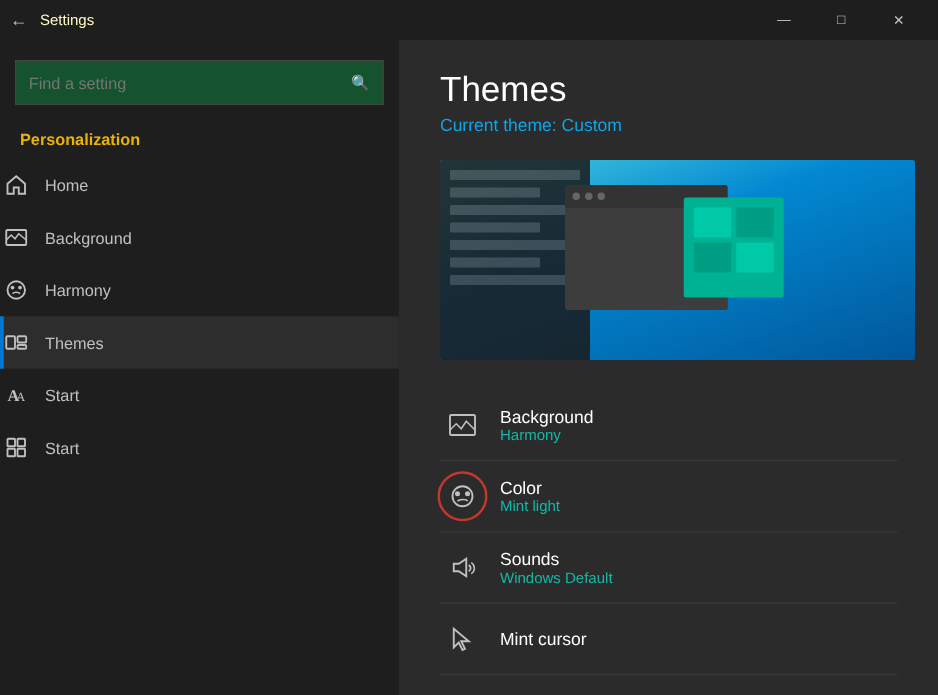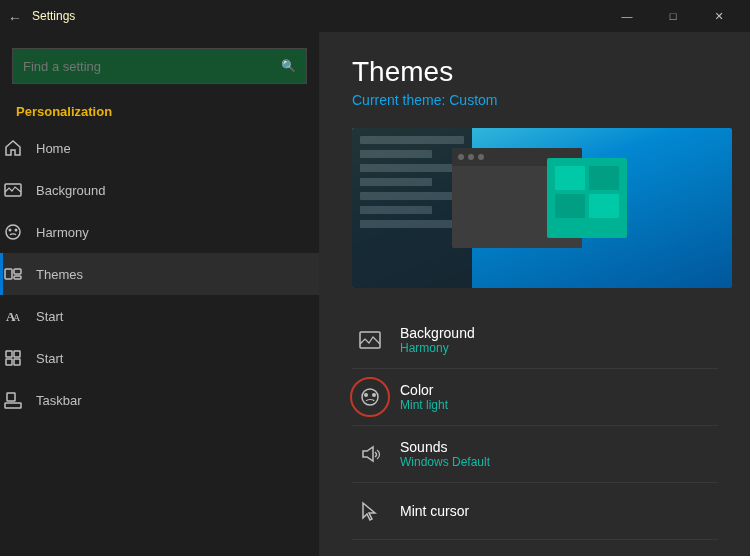--- a/index.html
+++ b/index.html
@@ -366,29 +366,20 @@
         <svg width="18" height="18" viewBox="0 0 18 18" fill="none">
           <rect x="2" y="2" width="6" height="6" rx="0.5" stroke="#c0c0c0" stroke-width="1.5"></rect>
           <rect x="10" y="2" width="6" height="6" rx="0.5" stroke="#c0c0c0" stroke-width="1.5"></rect>
           <rect x="2" y="10" width="6" height="6" rx="0.5" stroke="#c0c0c0" stroke-width="1.5"></rect>
           <rect x="10" y="10" width="6" height="6" rx="0.5" stroke="#c0c0c0" stroke-width="1.5"></rect>
         </svg>
       </span>
       <span>Start</span>
     </div>
 
-    <div class="nav-item">
-      <span class="nav-icon">
-        <svg width="18" height="18" viewBox="0 0 18 18" fill="none">
-          <rect x="1" y="12" width="16" height="5" rx="0.5" stroke="#c0c0c0" stroke-width="1.5"></rect>
-          <rect x="3" y="2" width="8" height="8" rx="0.5" stroke="#c0c0c0" stroke-width="1.5"></rect>
-        </svg>
-      </span>
-      <span>Taskbar</span>
-    </div>
 
   </div>
 
   <div class="right-panel">
 
     <div class="page-title">Themes</div>
     <div class="page-subtitle">Current theme: Custom</div>
 
     <div class="theme-preview">
       <div class="wallpaper-area"></div>

